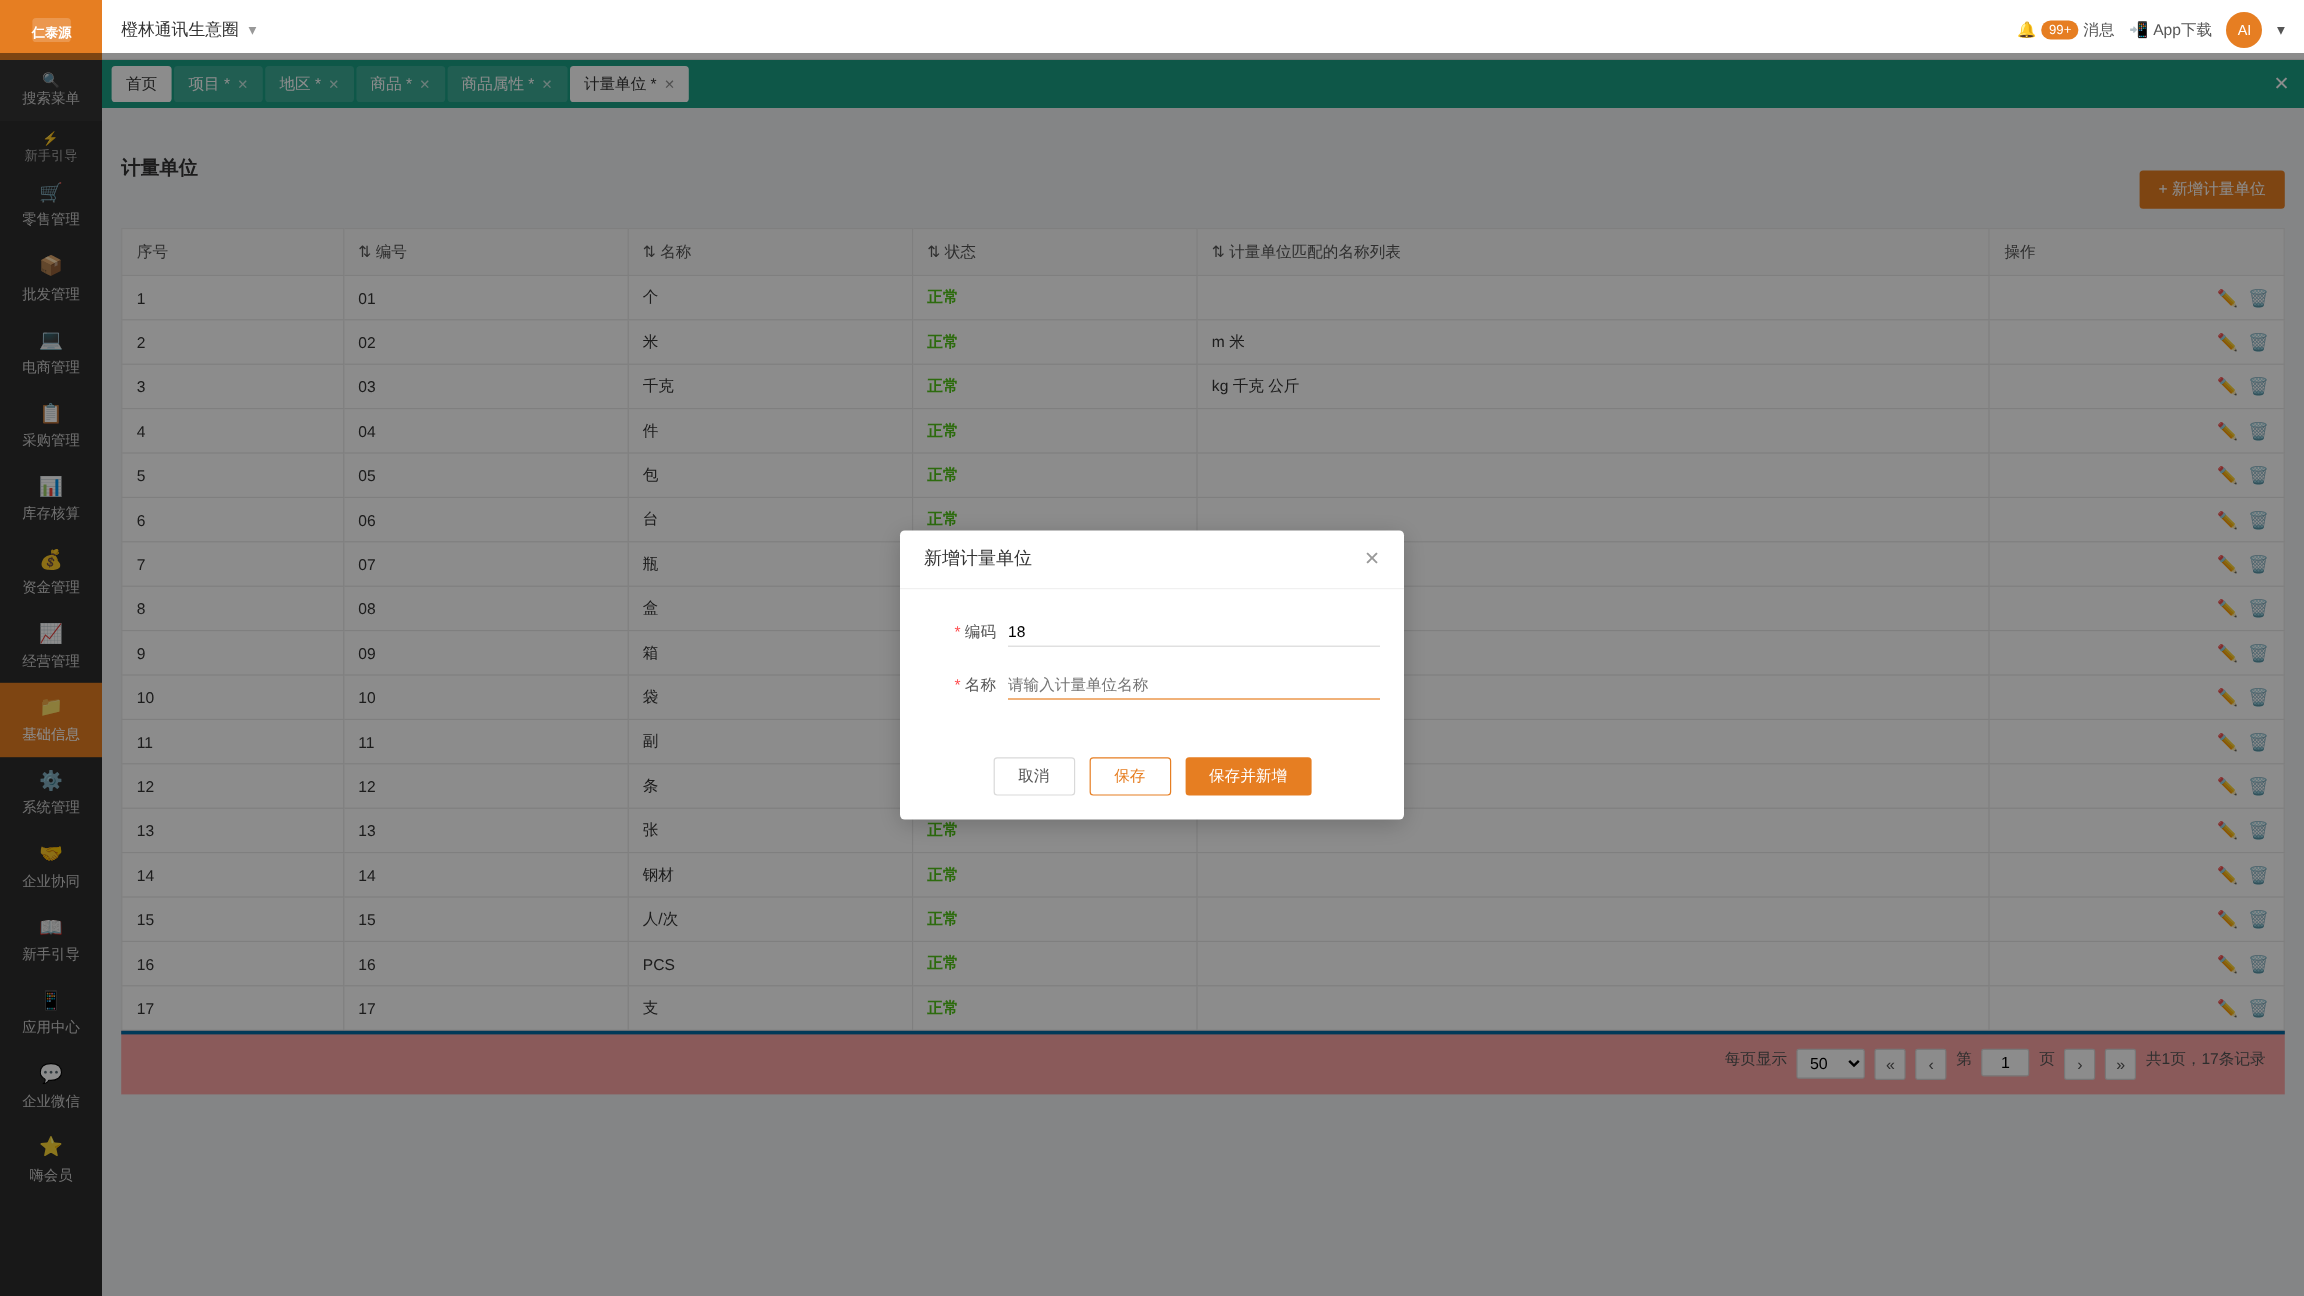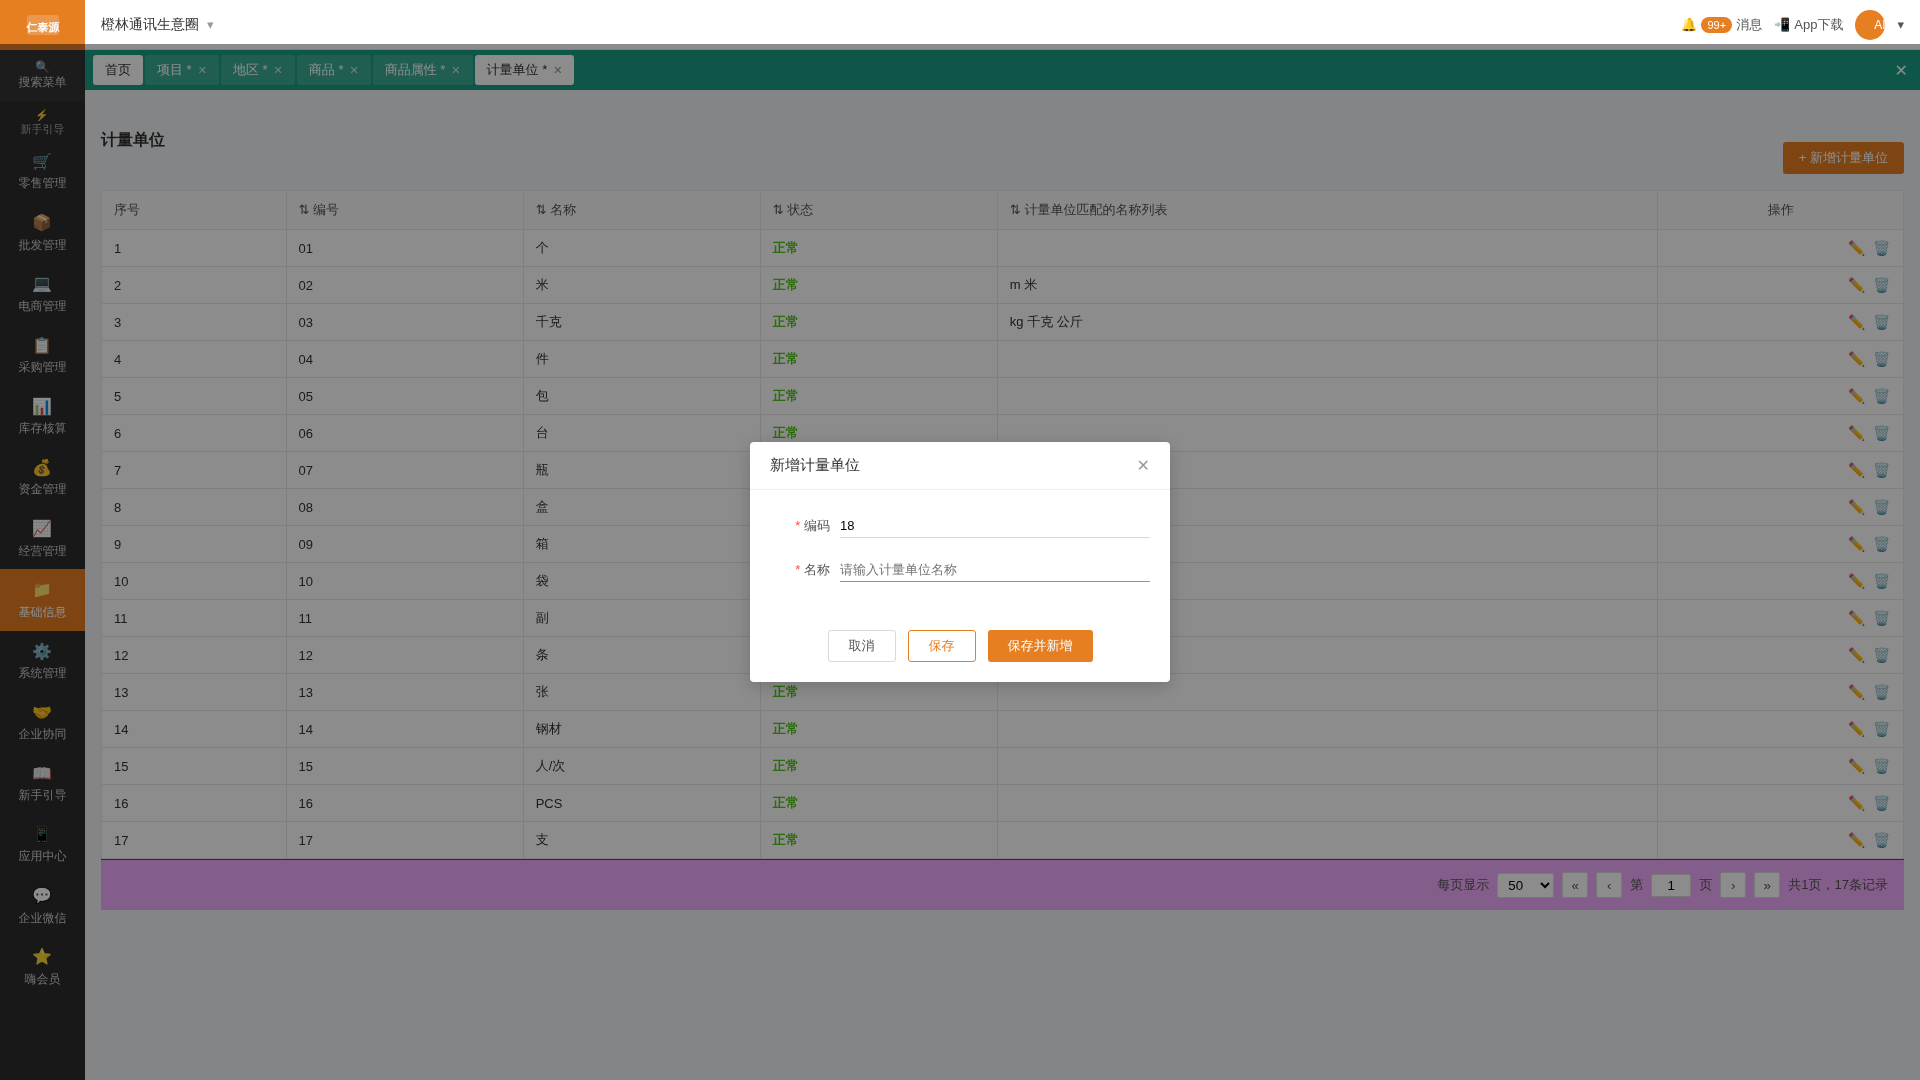--- a/index.html
+++ b/index.html
@@ -95,21 +95,21 @@
       align-items: center;
       gap: 4px;
       color: #555;
       font-size: 13px;
       cursor: pointer;
     }
     .topbar-avatar {
       width: 30px; height: 30px;
       background: #e67e22;
       border-radius: 50%;
-      display: flex; align-items: center; justify-content: flex-end;
+      display: flex; align-items: center; justify-content: center;
       color: white; font-size: 12px;
     }
 
     
     .tabs-bar {
       background: #1a9e84;
       height: 40px;
       display: flex;
       align-items: center;
       padding: 0 8px;
@@ -194,26 +194,26 @@
     .status-normal {
       color: #52c41a;
       font-weight: bold;
     }
     .action-icons { display: flex; gap: 8px; justify-content: flex-end; }
     .action-icon { color: #aaa; cursor: pointer; font-size: 14px; }
 
     
     .pagination-bar {
       display: flex;
-      align-items: center;
+      align-items: flex-start;
       justify-content: flex-end;
       padding: 12px 16px;
       gap: 8px;
-      background: #f0abfc;
-      border-top: 1px solid #0369a1;
+      background: #fca5a5;
+      border-top: 3px solid #0369a1;
       font-size: 13px;
       color: #555;
     }
     .pagination-btn {
       width: 26px; height: 26px;
       border: 1px solid #d9d9d9;
       background: white;
       cursor: pointer;
       display: flex; align-items: center; justify-content: center;
       border-radius: 2px;
@@ -469,21 +469,21 @@
           </th>
           <th>
             <span style="cursor:pointer;">⇅</span> 名称
           </th>
           <th>
             <span style="cursor:pointer;">⇅</span> 状态
           </th>
           <th>
             <span style="cursor:pointer;">⇅</span> 计量单位匹配的名称列表
           </th>
-          <th style="text-align:center;">操作</th>
+          <th style="text-align:left;">操作</th>
         </tr>
       </thead>
       <tbody id="table-body">
       <tr>
     <td>1</td>
     <td>01</td>
     <td>个</td>
     <td><span class="status-normal">正常</span></td>
     <td></td>
     <td>

